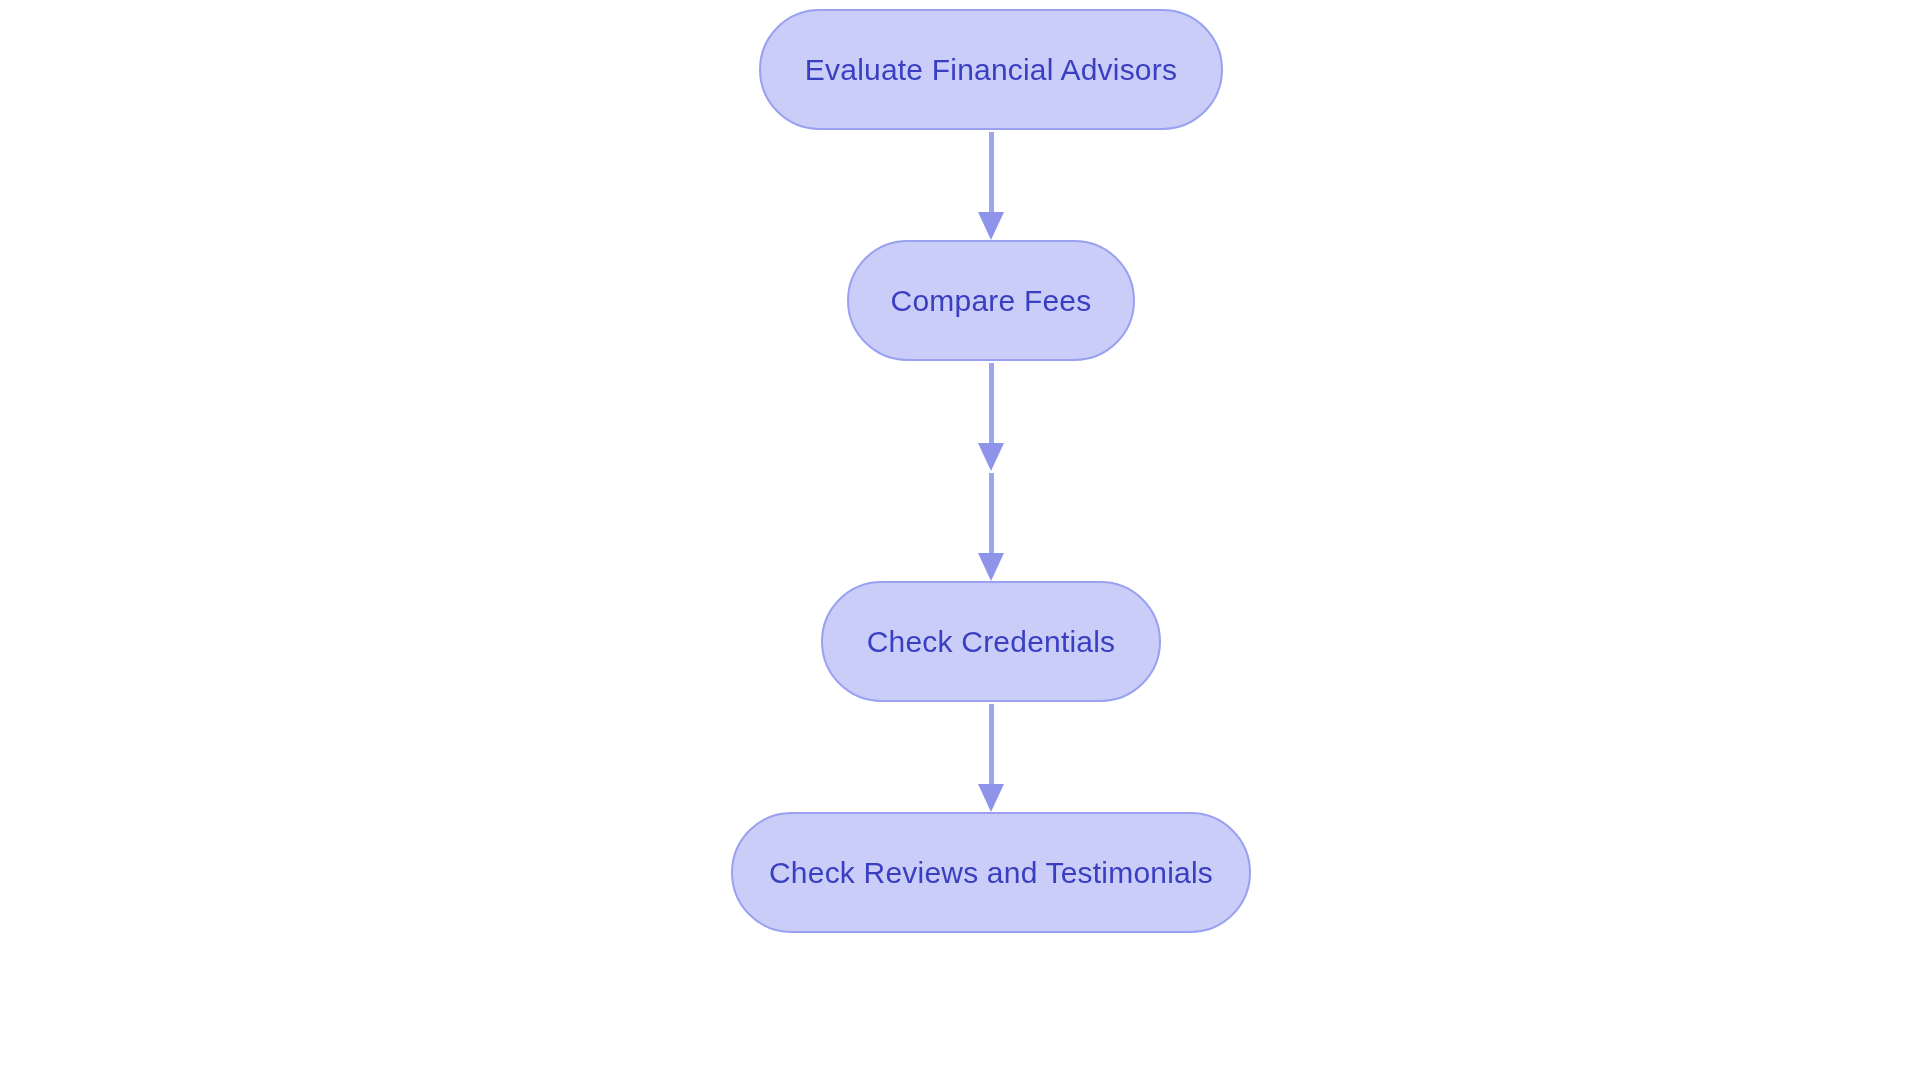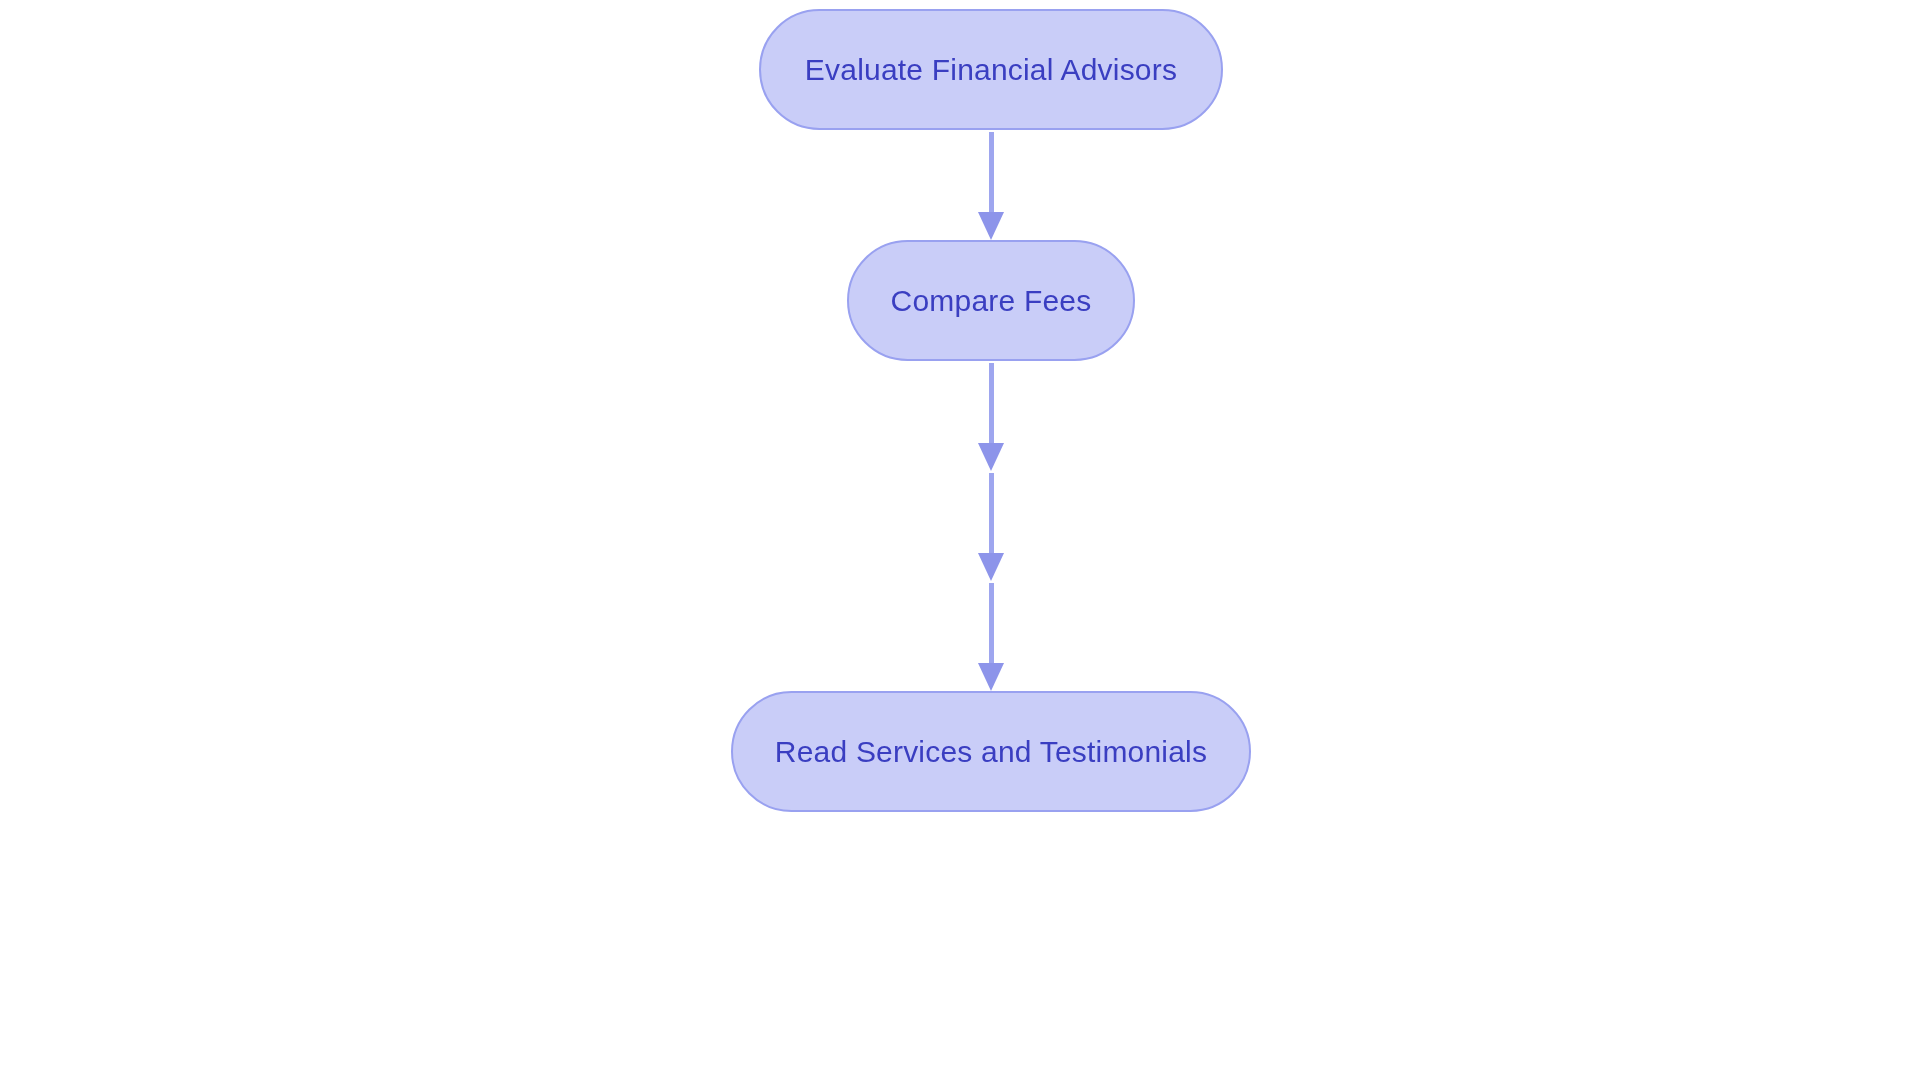--- a/index.html
+++ b/index.html
@@ -87,24 +87,27 @@
       <div class="shaft"></div>
       <div class="head"></div>
     </div>
 
 
     <div class="arrow">
       <div class="shaft"></div>
       <div class="head"></div>
     </div>
 
+    <div class="node w4">
+      <span>Check Credentials</span>
+    </div>
 
     <div class="arrow">
       <div class="shaft"></div>
       <div class="head"></div>
     </div>
 
     <div class="node w5">
-      <span>Read Services and Testimonials</span>
+      <span>Check Reviews and Testimonials</span>
     </div>
 
   </div>
 </div>
 
 </body></html>

